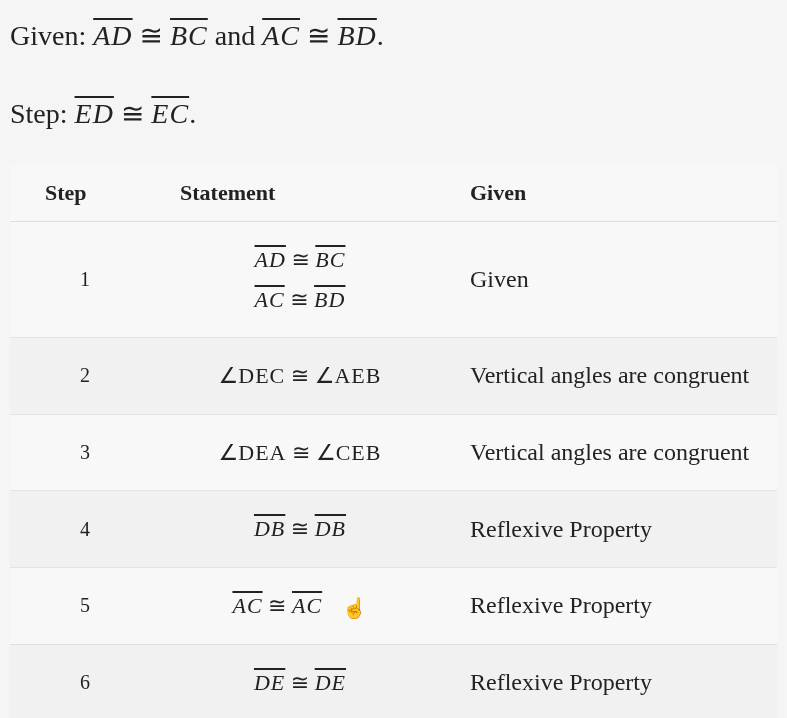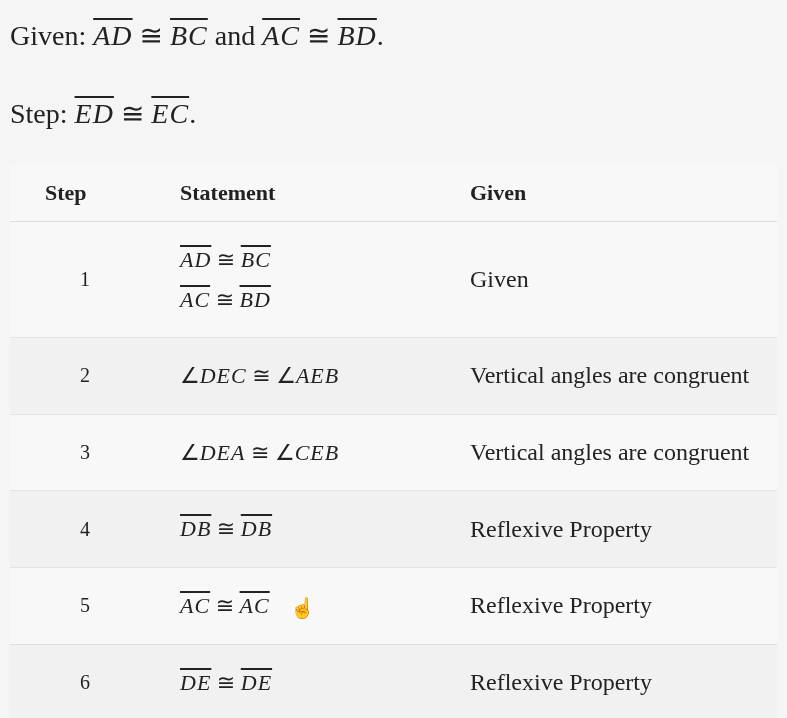--- a/index.html
+++ b/index.html
@@ -24,21 +24,20 @@
       margin-bottom: 35px;
     }
     .overline {
       text-decoration: overline;
       text-decoration-thickness: 1.5px;
       font-style: italic;
       letter-spacing: 1px;
       margin-top: 44px;
     }
     .math {
-      font-style: italic;
       letter-spacing: 1px;
     }
     .proof-table {
       border-collapse: collapse;
       width: 100%;
       background: rgba(255,255,255,0.3);
     }
     .proof-table th {
       text-align: left;
       font-weight: bold;
@@ -62,21 +61,21 @@
       font-size: 20px;
       border-bottom: 1px solid rgba(0,0,0,0.08);
       vertical-align: middle;
     }
     .proof-table td.step-num {
       text-align: center;
       font-size: 20px;
       width: 150px;
     }
     .proof-table td.stmt-cell {
-      text-align: left;
+      text-align: center;
       font-size: 22px;
       line-height: 1.8;
     }
     .proof-table td.reason-cell {
       font-size: 24px;
       padding-left: 30px;
     }
     .proof-table tr:nth-child(even) td {
       background: rgba(200,200,200,0.15);
     }

